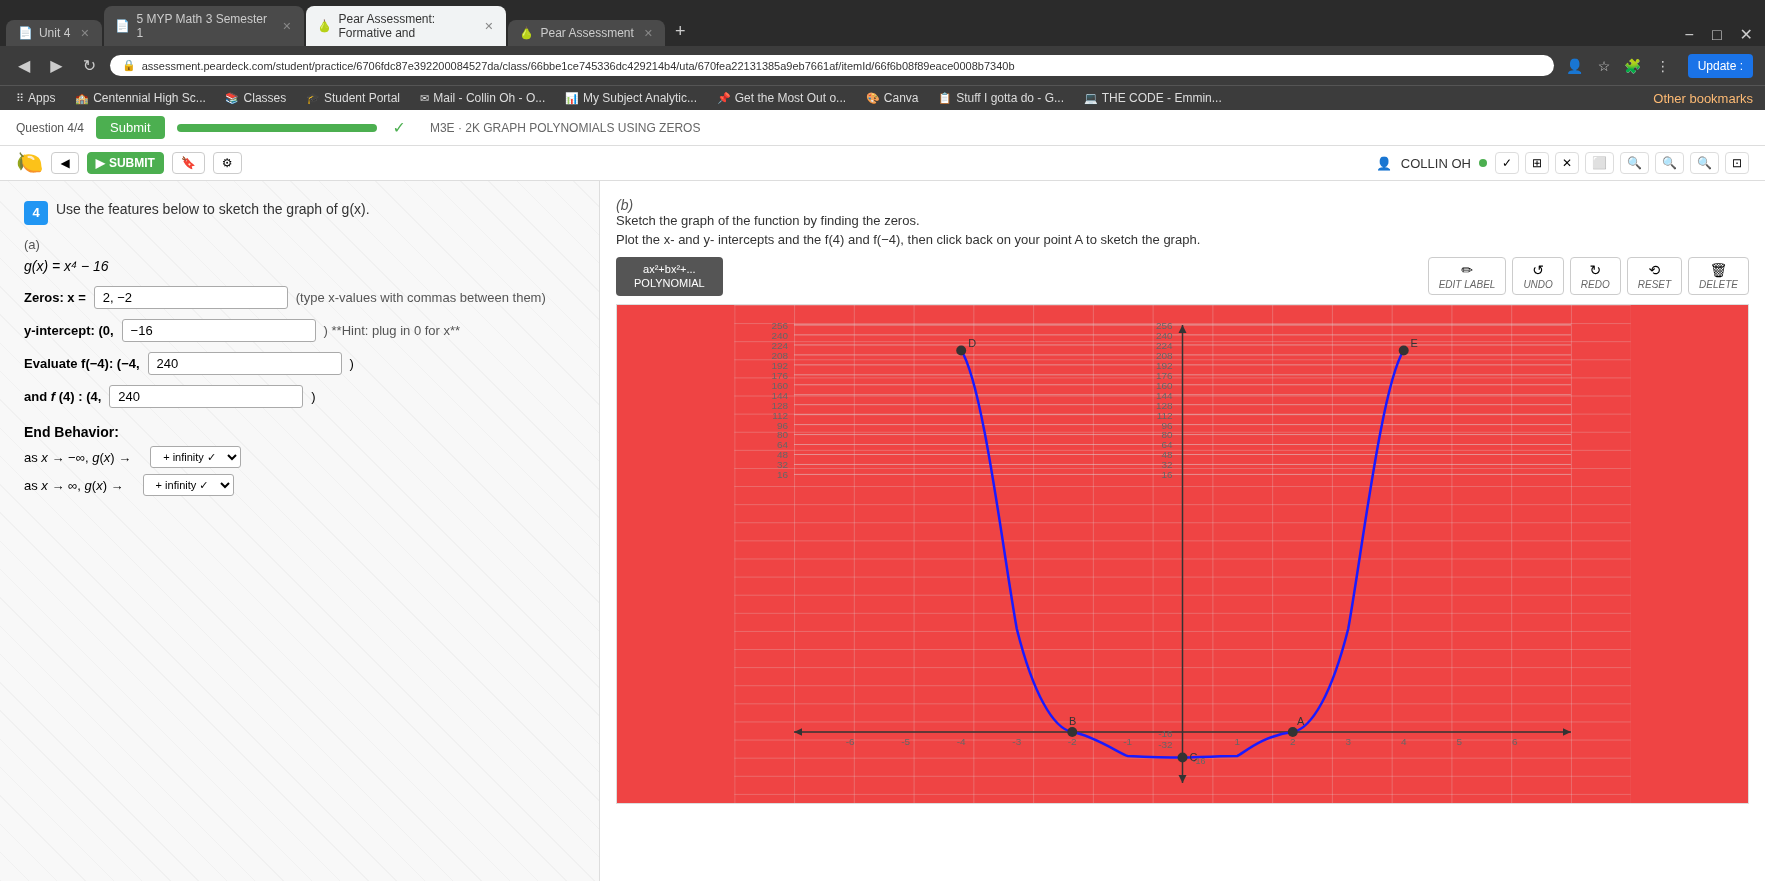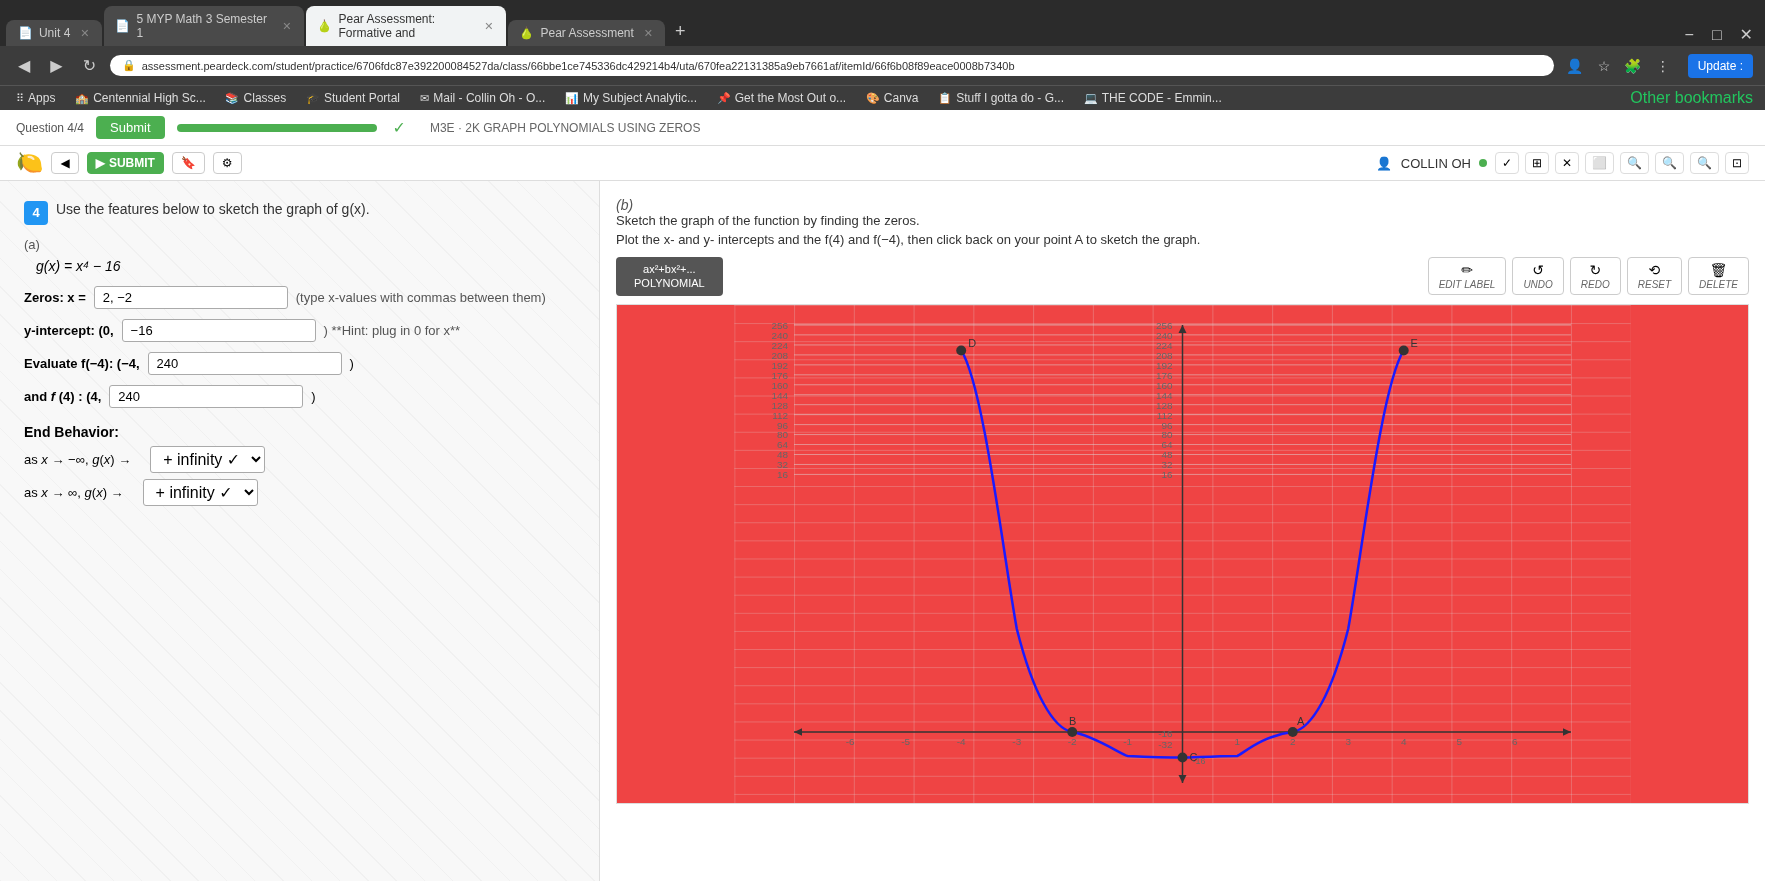--- a/index.html
+++ b/index.html
@@ -16,21 +16,21 @@
     .toolbar { display: flex; align-items: center; padding: 6px 12px; background: #3c3c3c; gap: 8px; }
     .nav-btn { background: none; border: none; color: #ccc; cursor: pointer; font-size: 16px; padding: 4px 6px; border-radius: 4px; }
     .address-bar { flex: 1; background: #fff; border-radius: 20px; padding: 4px 12px; font-size: 12px; color: #333; display: flex; align-items: center; gap: 6px; }
     .address-bar .lock { color: #888; font-size: 11px; }
     .browser-actions { display: flex; gap: 6px; color: #ccc; }
     .browser-action-btn { background: none; border: none; color: #ccc; cursor: pointer; font-size: 14px; padding: 4px; }
 
     .bookmarks-bar { display: flex; align-items: center; padding: 3px 12px; background: #3c3c3c; gap: 12px; font-size: 12px; color: #ddd; border-top: 1px solid #555; overflow: hidden; }
     .bookmark-item { display: flex; align-items: center; gap: 4px; cursor: pointer; white-space: nowrap; padding: 2px 4px; border-radius: 3px; }
     .bookmark-icon { font-size: 11px; }
-    .other-bookmarks { margin-left: auto; font-size: 16px; color: #22c55e; cursor: pointer; }
+    .other-bookmarks { margin-left: auto; font-size: 13px; color: #fdba74; cursor: pointer; }
 
     
     .page-content { background: #f5f5f5; width: 100%; height: calc(881px - 110px); display: flex; flex-direction: column; }
 
     
     .question-bar { background: #fff; border-bottom: 1px solid #ddd; padding: 6px 16px; display: flex; align-items: center; gap: 12px; }
     .question-label { font-size: 12px; color: #555; }
     .submit-btn-top { background: #4caf50; color: white; border: none; padding: 4px 14px; border-radius: 4px; cursor: pointer; font-size: 13px; }
     .progress-bar-wrap { flex: 1; max-width: 200px; background: #ddd; border-radius: 4px; height: 8px; overflow: hidden; }
     .progress-bar-fill { background: #4caf50; height: 100%; width: 100%; }
@@ -57,21 +57,21 @@
     .part-label { font-size: 13px; color: #555; margin: 10px 0 6px; }
     .math-expression { font-style: italic; font-size: 14px; }
 
     .field-row { display: flex; align-items: center; gap: 8px; margin: 10px 0; font-size: 13px; flex-wrap: wrap; }
     .field-label { font-weight: bold; }
     .math-input { border: 1px solid #aaa; border-radius: 3px; padding: 3px 8px; font-size: 13px; background: white; min-width: 80px; }
     .field-hint { color: #555; font-size: 13px; }
 
     .section-title { font-weight: bold; font-size: 14px; margin: 16px 0 6px; }
     .end-behavior-row { display: flex; align-items: center; gap: 19px; margin: 6px 0; font-size: 13px; }
-    .eb-select { border: 1px solid #aaa; border-radius: 3px; padding: 3px 8px; background: white; font-size: 16px; cursor: pointer; }
+    .eb-select { border: 1px solid #aaa; border-radius: 3px; padding: 3px 8px; background: white; font-size: 11px; cursor: pointer; }
 
     
     .right-panel { flex: 1; padding: 16px; background: white; overflow: hidden; }
     .graph-instruction { font-size: 13px; color: #333; margin-bottom: 10px; }
     .graph-instruction p { margin-bottom: 4px; }
 
     .graph-toolbar { display: flex; gap: 8px; margin-bottom: 8px; align-items: center; }
     .poly-label-btn { background: #555; color: white; border: none; border-radius: 4px; padding: 5px 18px; font-size: 11px; cursor: pointer; line-height: 1.3; }
     .graph-action-btn { background: none; border: 1px solid #ccc; border-radius: 4px; padding: 4px 10px; font-size: 12px; cursor: pointer; display: flex; flex-direction: column; align-items: center; gap: 1px; }
     .graph-action-btn .btn-icon { font-size: 14px; }
@@ -228,21 +228,21 @@
 
       <div style="display:flex;align-items:flex-start;margin-bottom:12px;">
         <span class="question-num-badge">4</span>
         <span class="question-text">Use the features below to sketch the graph of g(x).</span>
       </div>
 
       <div class="part-label">
         <span>(a)</span>
       </div>
 
-      <div style="margin-bottom:12px;margin-left:12px;">
+      <div style="margin-bottom:12px;">
         <span class="math-expression">g(x) = x⁴ − 16</span>
       </div>
 
       <div class="field-row">
         <span class="field-label">Zeros: x =</span>
         <input class="math-input" type="text" value="2, −2" style="">
         <span class="field-hint">(type x-values with commas between them)</span>
       </div>
 
       <div class="field-row">

